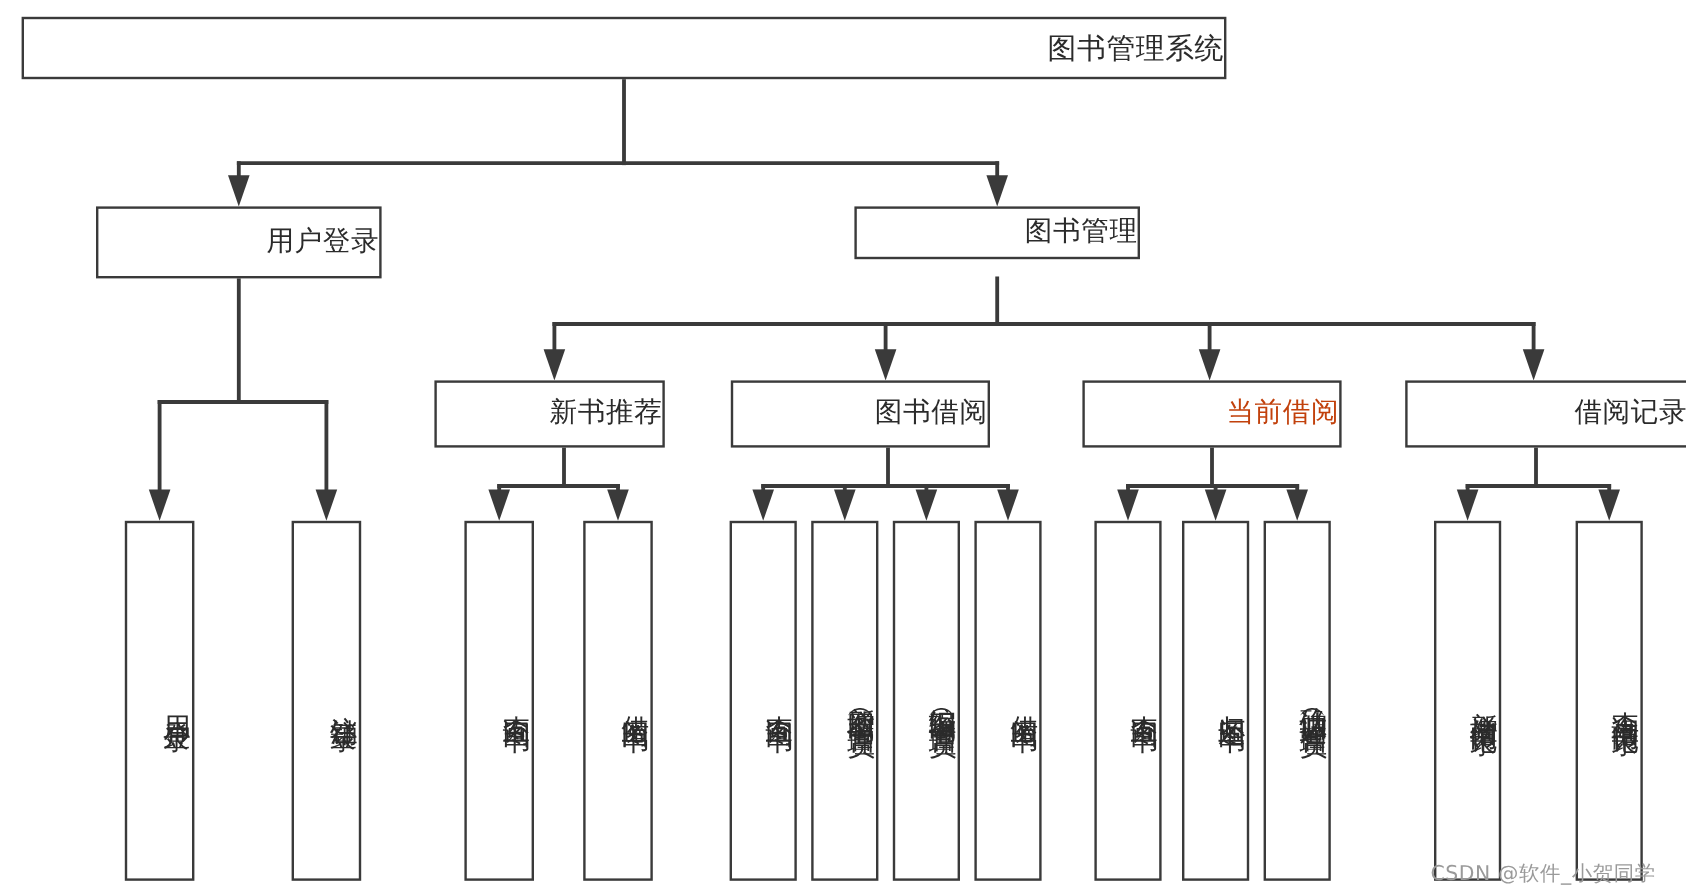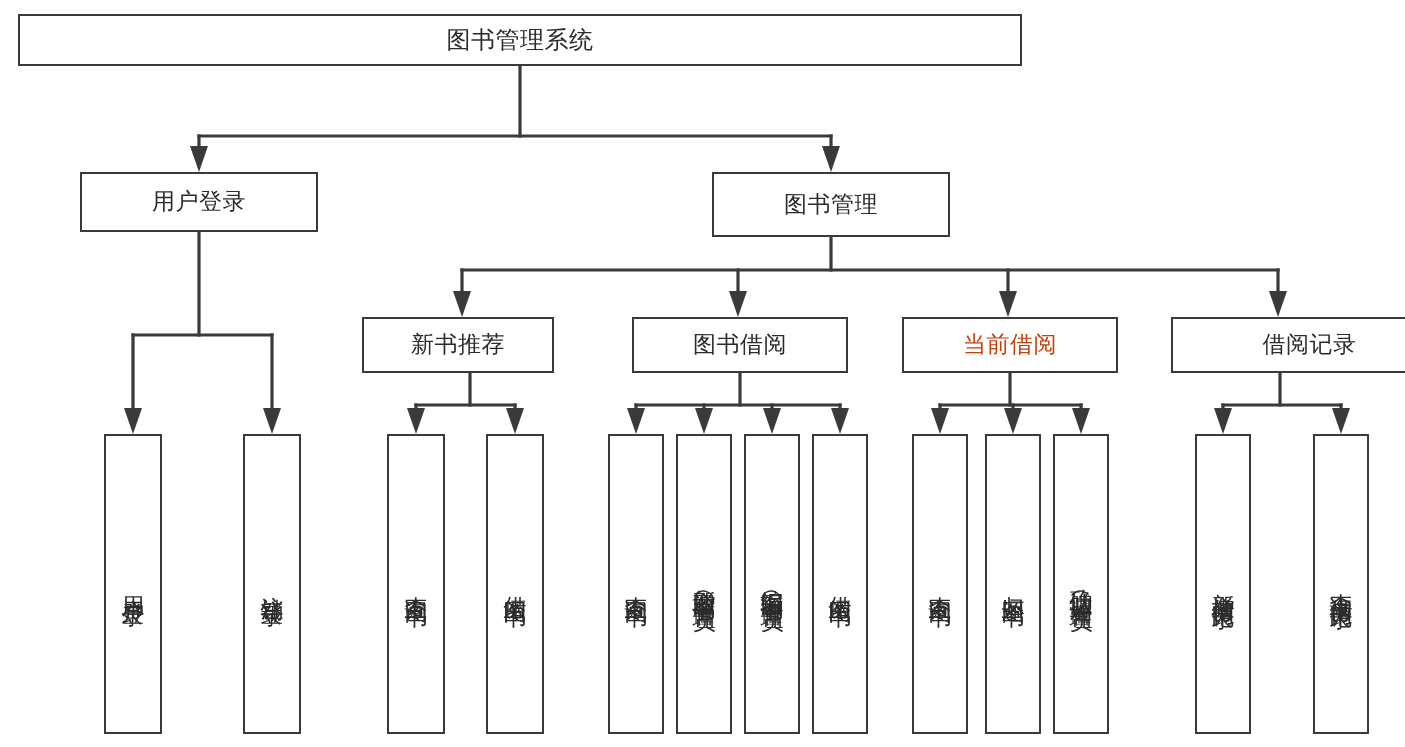--- a/index.html
+++ b/index.html
@@ -27,21 +27,21 @@
     width: 1405px;
     height: 747px;
   }
   .node-box {
     position: absolute;
     box-sizing: border-box;
     background: #ffffff;
     border: 2.5px solid #3a3a3a;
     display: flex;
     align-items: center;
-    justify-content: center;
+    justify-content: flex-end;
     overflow: hidden;
   }
   .node-label {
     color: #2b2b2b;
     line-height: 1.18;
     letter-spacing: 0.5px;
     white-space: nowrap;
     text-align: center;
   }
   .node-box.horizontal .node-label {
@@ -127,27 +127,27 @@
       </g>
   </svg>
 
   <div id="nodes-layer">
       <div class="node-box horizontal root" style="left: 18px; top: 14px; width: 1004px; height: 52px; border-color: rgb(58, 58, 58);">
         <span class="node-label" style="color: rgb(43, 43, 43);">图书管理系统</span>
       </div>
       <div class="node-box horizontal" style="left: 80px; top: 172px; width: 238px; height: 60px; border-color: rgb(58, 58, 58);">
         <span class="node-label" style="color: rgb(43, 43, 43);">用户登录</span>
       </div>
-      <div class="node-box horizontal" style="left: 712px; top: 172px; width: 238px; height: 65px; border-color: rgb(58, 58, 58);">
+      <div class="node-box horizontal" style="left: 712px; top: 172px; width: 238px; height: 44px; border-color: rgb(58, 58, 58);">
         <span class="node-label" style="color: rgb(43, 43, 43);">图书管理</span>
       </div>
       <div class="node-box horizontal" style="left: 362px; top: 317px; width: 192px; height: 56px; border-color: rgb(58, 58, 58);">
         <span class="node-label" style="color: rgb(43, 43, 43);">新书推荐</span>
       </div>
-      <div class="node-box horizontal" style="left: 632px; top: 317px; width: 216px; height: 56px; border-color: rgb(58, 58, 58);">
+      <div class="node-box horizontal" style="left: 609px; top: 317px; width: 216px; height: 56px; border-color: rgb(58, 58, 58);">
         <span class="node-label" style="color: rgb(43, 43, 43);">图书借阅</span>
       </div>
       <div class="node-box horizontal" style="left: 902px; top: 317px; width: 216px; height: 56px; border-color: rgb(58, 58, 58);">
         <span class="node-label" style="color: #c2410c;">当前借阅</span>
       </div>
       <div class="node-box horizontal" style="left: 1171px; top: 317px; width: 237px; height: 56px; border-color: rgb(58, 58, 58); padding-left: 40px;">
         <span class="node-label" style="color: rgb(43, 43, 43);">借阅记录</span>
       </div>
       <div class="node-box vertical" style="left: 104px; top: 434px; width: 58px; height: 300px; border-color: rgb(58, 58, 58);">
         <span class="node-label" style="color: rgb(43, 43, 43);">用户登录</span>
@@ -183,13 +183,14 @@
         <span class="node-label" style="color: rgb(43, 43, 43);">确认归还（管理员）</span>
       </div>
       <div class="node-box vertical" style="left: 1195px; top: 434px; width: 56px; height: 300px; border-color: rgb(58, 58, 58);">
         <span class="node-label" style="color: rgb(43, 43, 43);">新增借阅记录</span>
       </div>
       <div class="node-box vertical" style="left: 1313px; top: 434px; width: 56px; height: 300px; border-color: rgb(58, 58, 58);">
         <span class="node-label" style="color: rgb(43, 43, 43);">查询借阅记录</span>
       </div>
     </div>
 
+  <div class="watermark" style="left: 1192px; top: 716px; color: rgb(154, 154, 154);">CSDN @软件_小贺同学</div>
 </div>
 
 </body></html>

